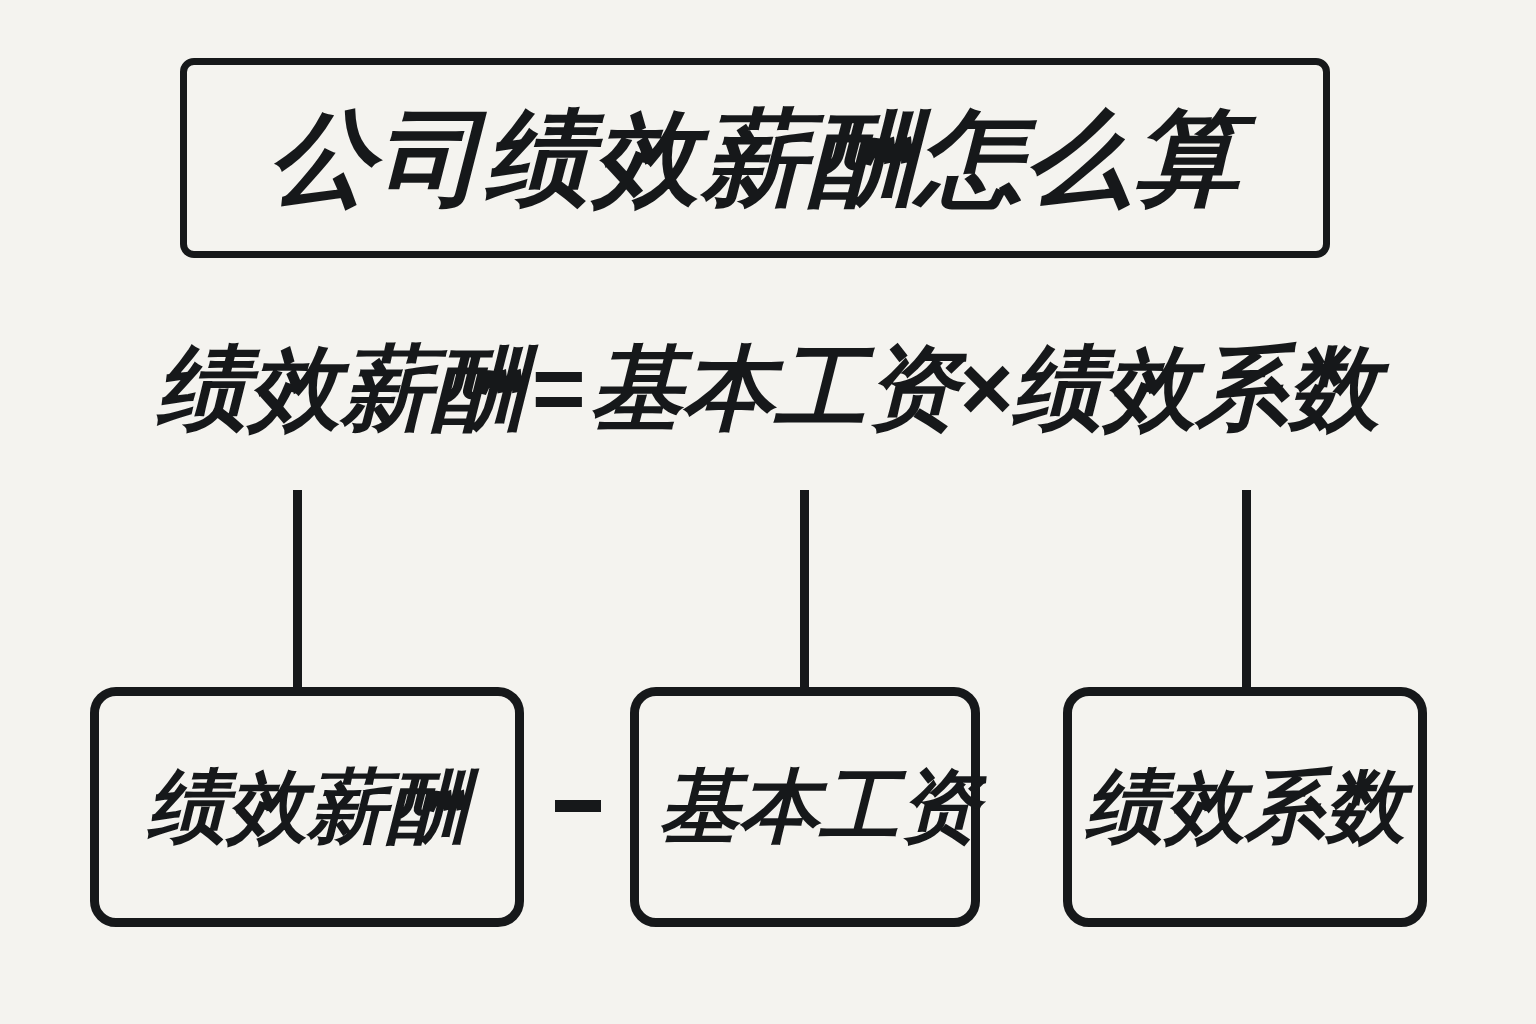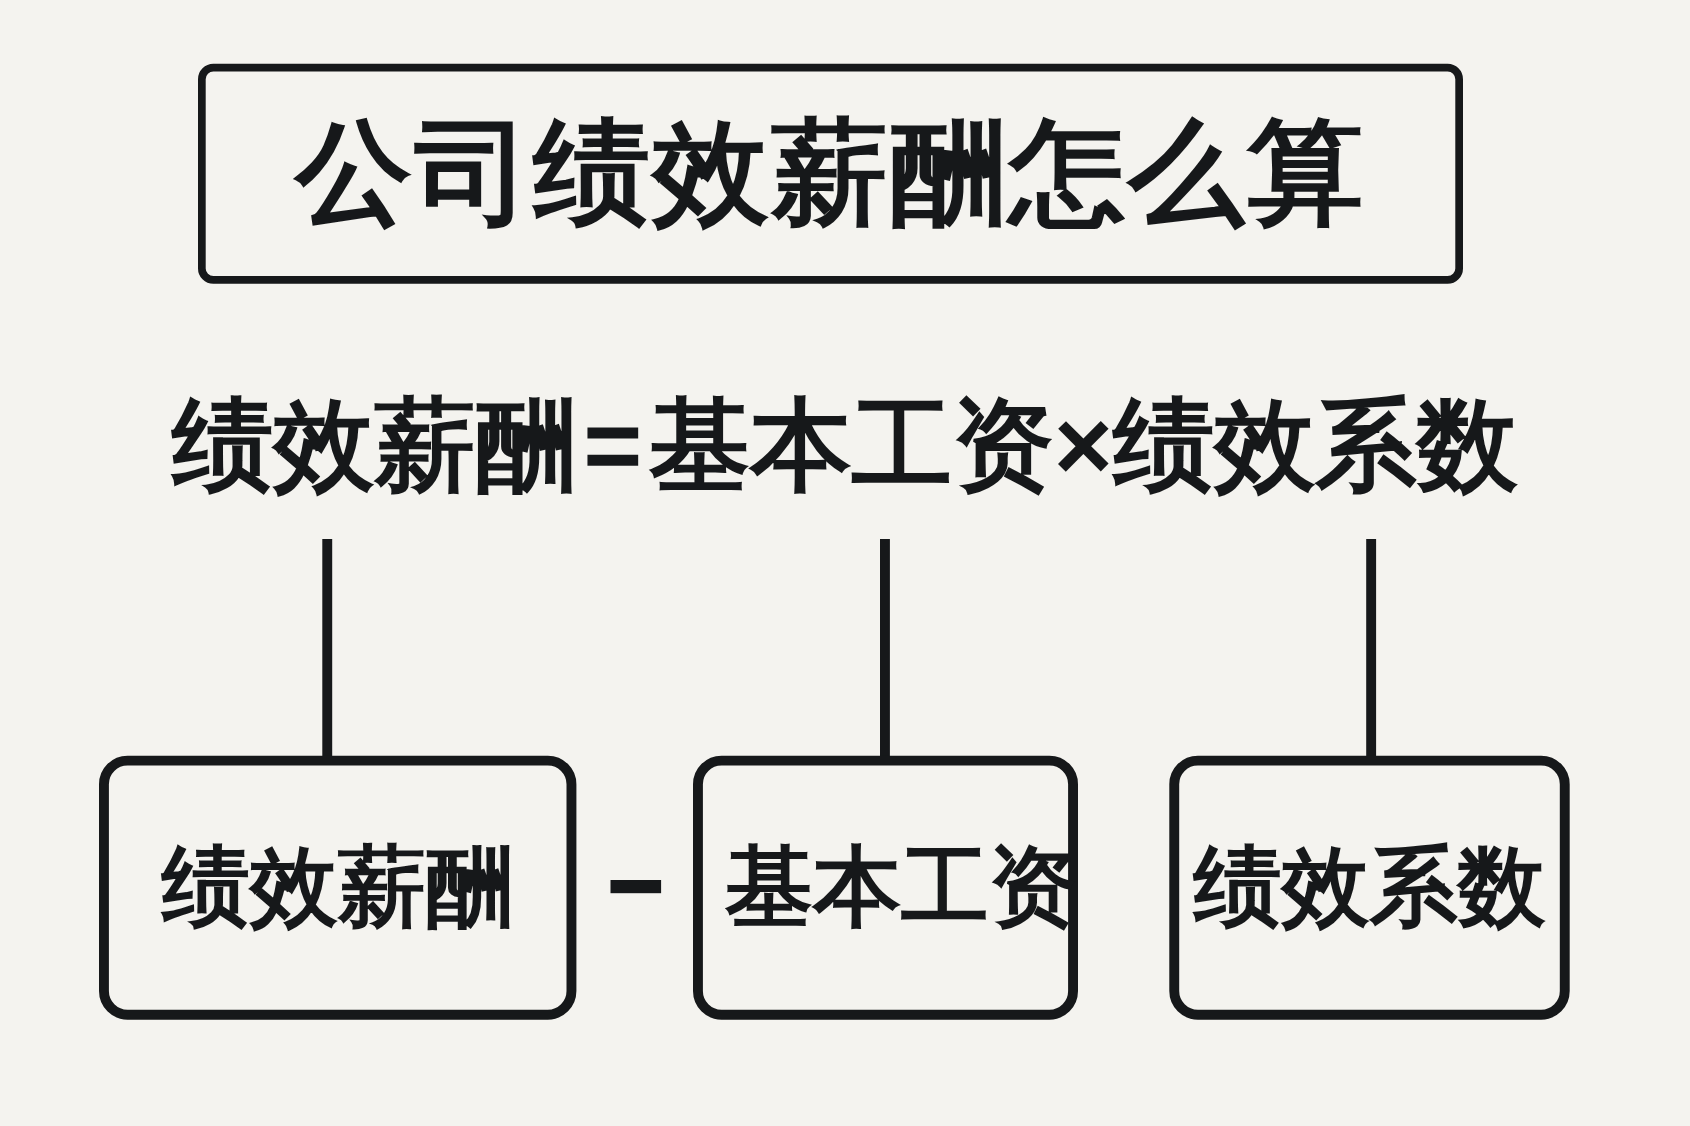--- a/index.html
+++ b/index.html
@@ -11,20 +11,21 @@
     height: 1024px;
     background: #f4f3ef;
     font-family: "Liberation Sans", "DejaVu Sans", sans-serif;
     overflow: hidden;
   }
   #stage {
     position: relative;
     width: 1536px;
     height: 1024px;
     background: #f4f3ef;
+    font-style: italic;
   }
 
   
   .title-box {
     position: absolute;
     left: 180px;
     top: 58px;
     width: 1150px;
     height: 200px;
     box-sizing: border-box;
@@ -50,21 +51,20 @@
     position: absolute;
     left: 0;
     top: 336px;
     width: 1536px;
     text-align: center;
     font-size: 92px;
     font-weight: 700;
     color: #16181a;
     line-height: 1.15;
     white-space: nowrap;
-    margin-top: 17px;
   }
   .formula .eq {
     padding: 0 6px;
   }
 
   
   .connector {
     position: absolute;
     width: 9px;
     background: #16181a;

